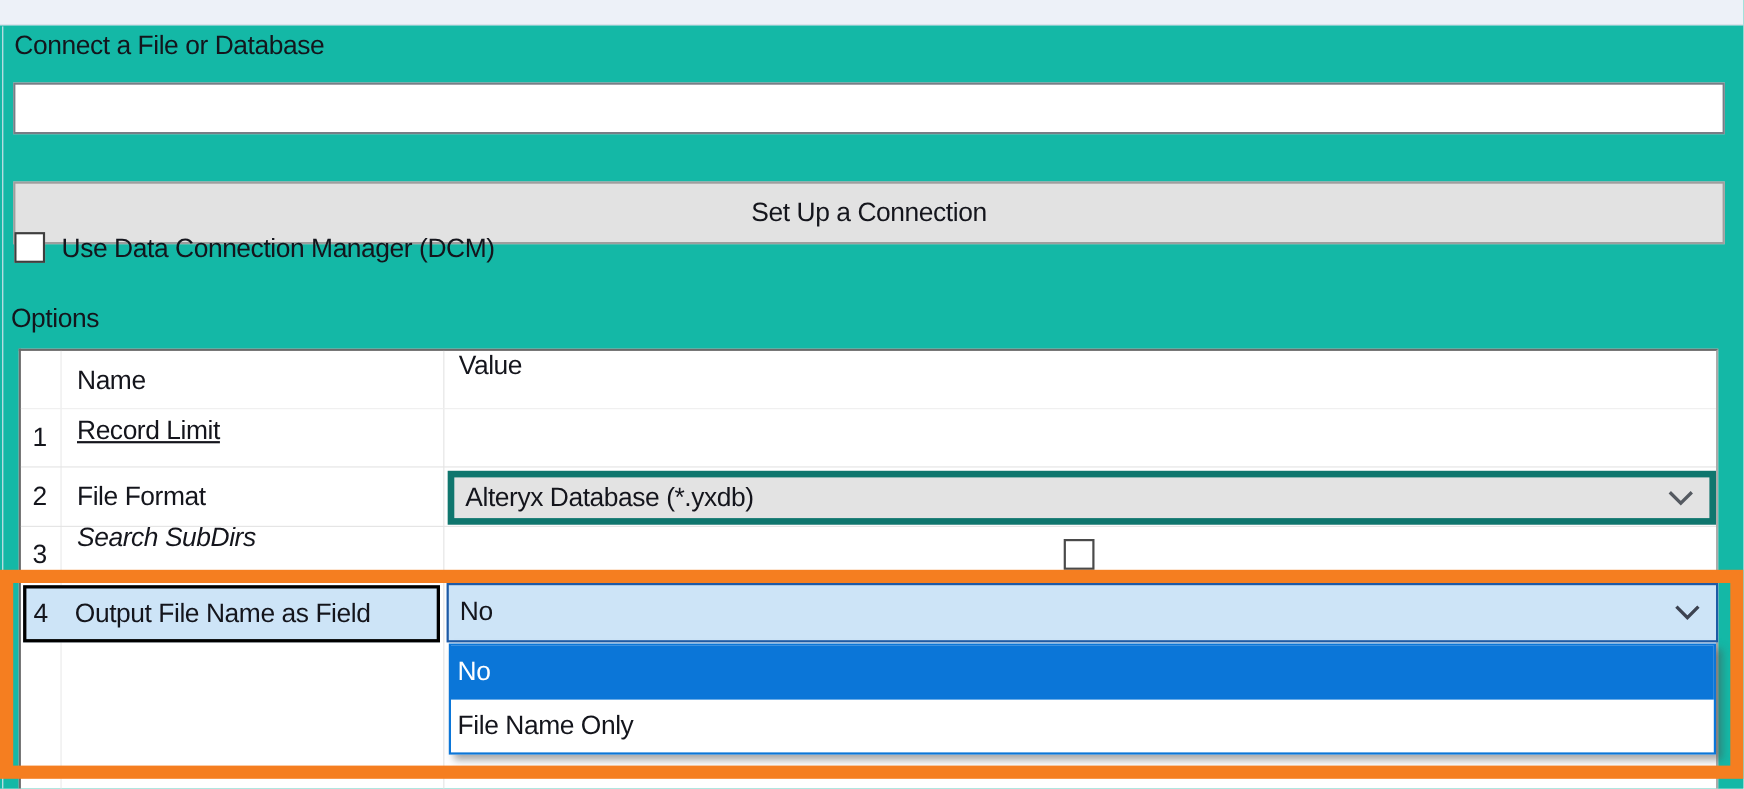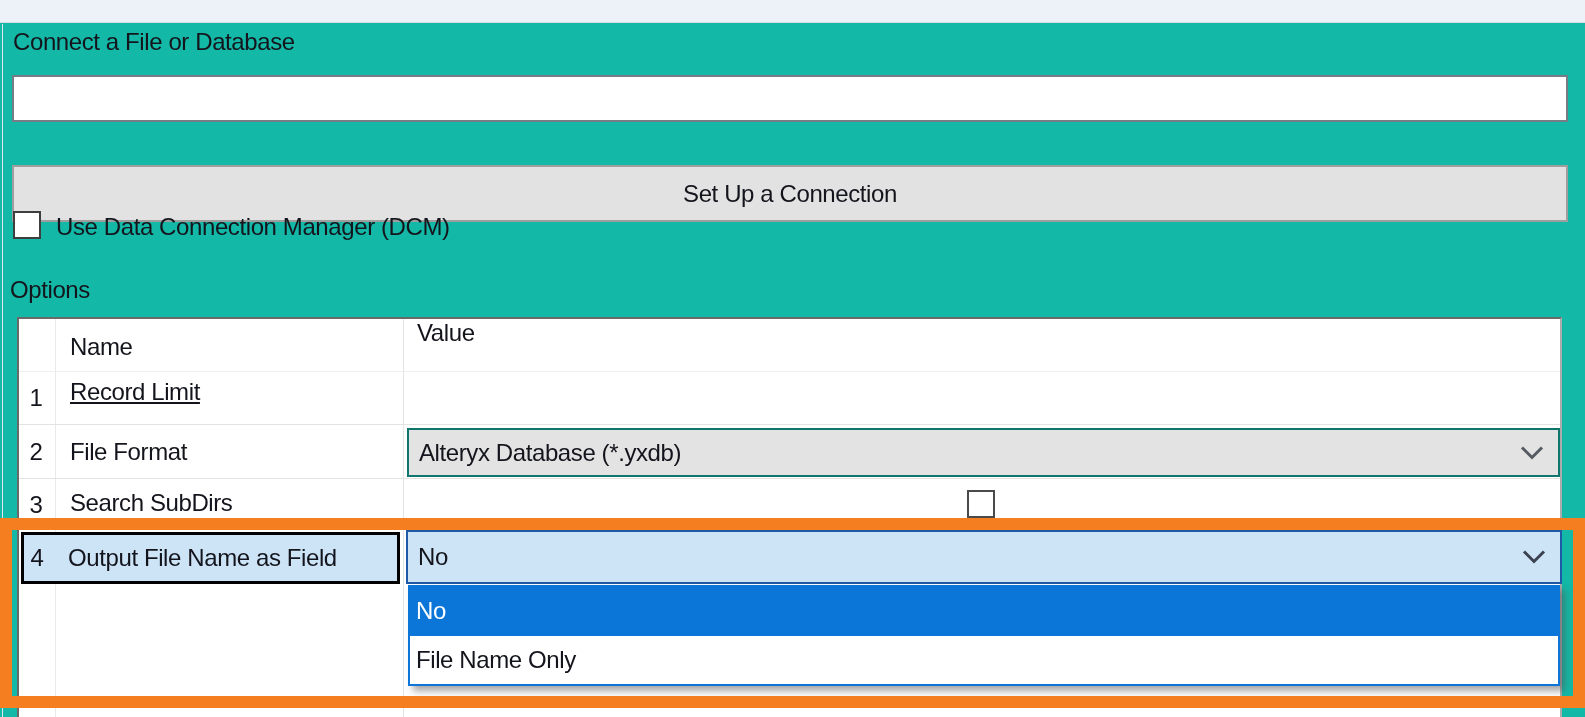--- a/index.html
+++ b/index.html
@@ -24,21 +24,21 @@
   .vline{position:absolute;top:0;width:1px;height:398px;}
   .v-num{left:36px;background:#e9e9e9;}
   .v-col{left:384px;background:#e3e3e3;}
   .hline{position:absolute;left:0;width:1541px;height:1px;background:#e3e3e3;}
   .h-hdr{top:52px;background:#efefef;}
   .h-r1{top:105px;}
   .h-r2{top:159px;}
   .cell-num{position:absolute;left:4px;width:26px;text-align:center;}
   .rowtext{position:absolute;white-space:nowrap;}
   
-  .combo-gray{position:absolute;left:388px;top:109px;width:1153px;height:49px;background:#e3e3e3;border:2px solid #0f766e;box-sizing:border-box;
+  .combo-gray{position:absolute;left:388px;top:109px;width:1153px;height:49px;background:#e3e3e3;border:6px solid #0f766e;box-sizing:border-box;
     display:flex;align-items:center;padding-left:10px;}
   
   .namecell-sel{position:absolute;left:2px;top:213px;width:379px;height:52px;background:#cde4f7;border:3px solid #000000;box-sizing:border-box;}
   .namecell-sel .n4{position:absolute;left:1px;width:24px;text-align:center;top:50%;transform:translateY(-50%);}
   .namecell-sel .t4{position:absolute;left:44px;top:50%;transform:translateY(-50%);white-space:nowrap;}
   
   .combo-blue{position:absolute;left:387px;top:211px;width:1156px;height:54px;background:#cde4f7;border:2px solid #1e5aa5;box-sizing:border-box;
     display:flex;align-items:center;padding-left:10px;}
   .chev{position:absolute;right:14px;top:50%;transform:translateY(-50%);width:24px;height:15px;}
   
@@ -87,21 +87,21 @@
     <div class="cell-num" style="top:119px;">2</div>
     <div class="rowtext" style="left:51px;top:119px;">File Format</div>
     <div class="combo-gray">
       <span>Alteryx Database (*.yxdb)</span>
       <svg class="chev" viewBox="0 0 24 15">
         <path d="M2 2 L12 12 L22 2" fill="none" stroke="#555a61" stroke-width="3"></path>
       </svg>
     </div>
 
     <div class="cell-num" style="top:172px;">3</div>
-    <div class="rowtext" style="left:51px;top:170px;">Search SubDirs</div>
+    <div class="rowtext" style="left:51px;top:156px;font-style:italic;">Search SubDirs</div>
     <div class="checkbox" style="position:absolute;left:948px;top:171px;border-color:#4a4a4a;"></div>
 
     <div class="namecell-sel">
       <span class="n4">4</span>
       <span class="t4">Output File Name as Field</span>
     </div>
     <div class="combo-blue">
       <span>No</span>
       <svg class="chev" viewBox="0 0 24 15">
         <path d="M2 2 L12 12 L22 2" fill="none" stroke="#3c4250" stroke-width="3"></path>

